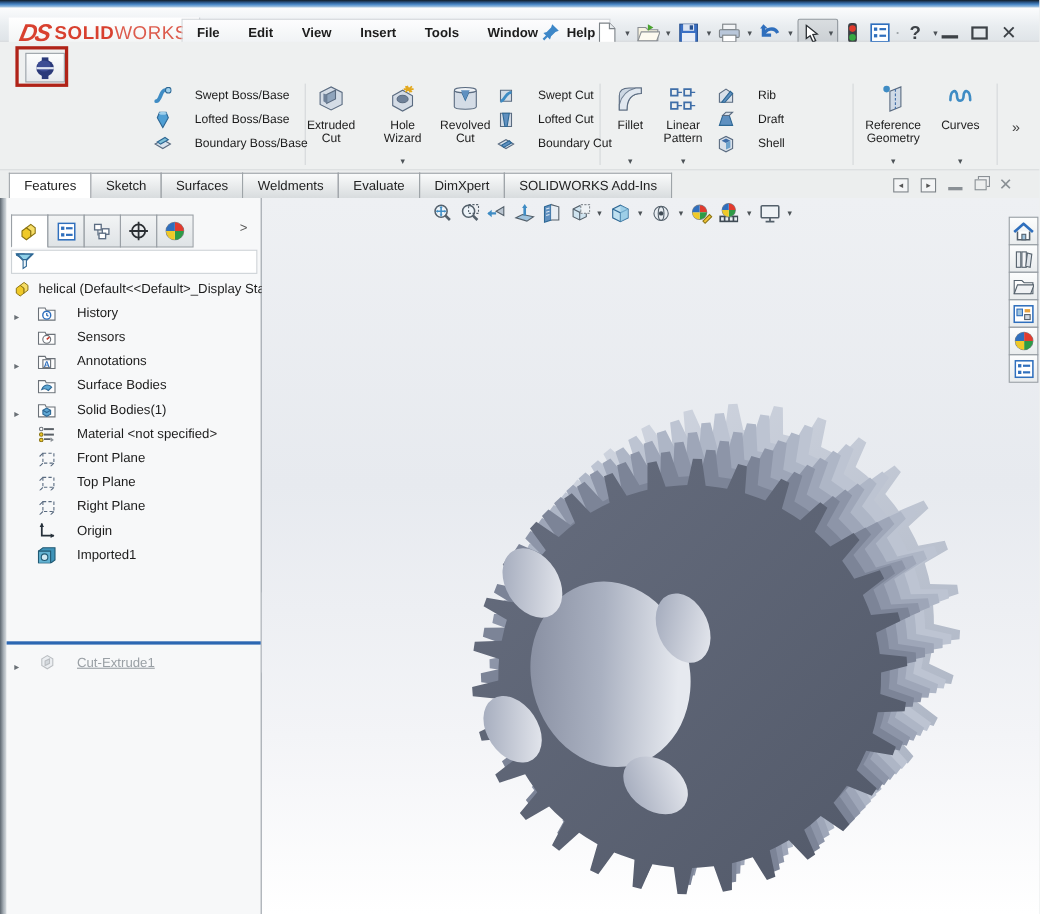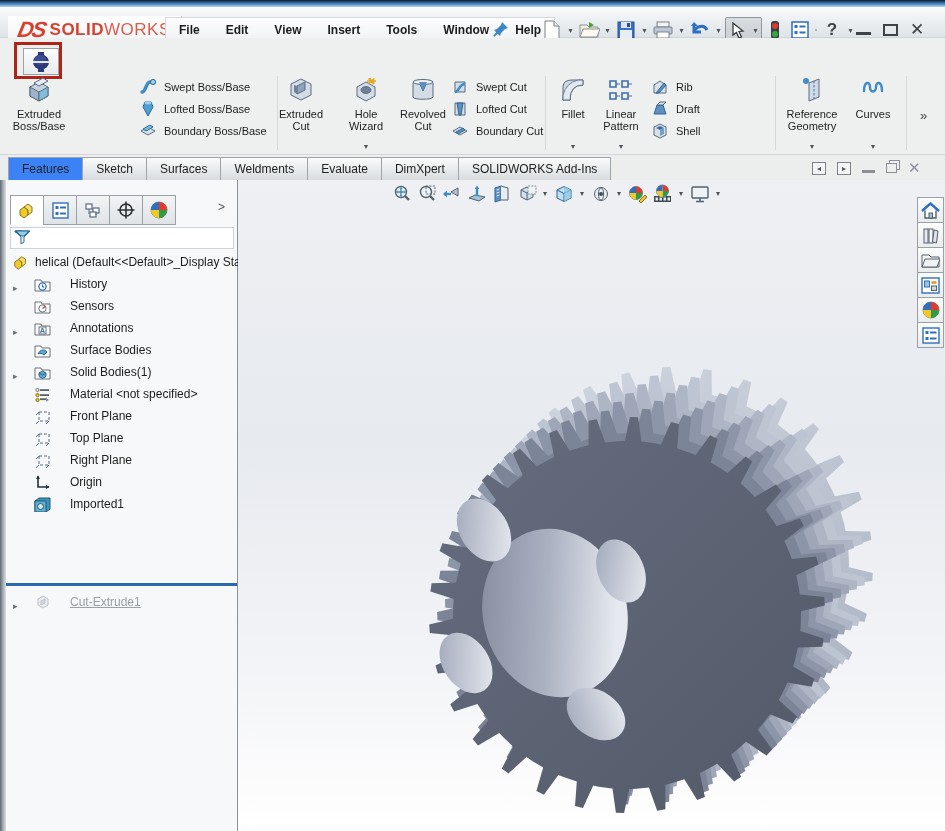--- a/index.html
+++ b/index.html
@@ -39,29 +39,29 @@
   #ribbon { left:0; top:38px; width:945px; height:117px; background:#eef0f0; border-bottom:1px solid #d2d6d8; }
   #hl-box { left:14px; top:4px; width:48px; height:37px; border:3px solid #b02318; }
   #hl-btn { left:6px; top:3px; width:36px; height:27px; border:1px solid #9aa1a7;
     background:linear-gradient(180deg,#fcfdfd,#e8ebee); display:flex; align-items:center; justify-content:center; }
   .rgroup-sep { top:38px; width:1px; height:74px; background:#d4d8da; }
   .bigbtn { position:absolute; top:36px; width:58px; height:78px; display:flex; flex-direction:column; align-items:center; text-align:center; }
   .bigbtn .bic { height:32px; display:flex; align-items:center; }
   .bigbtn .blbl { font-size:11px; line-height:12px; margin-top:2px; color:#222; }
   .bigbtn .bcv { margin-top:auto; }
   .smallcol { position:absolute; top:40px; display:flex; flex-direction:column; gap:5px; }
-  .smallbtn { display:flex; align-items:center; gap:8px; height:17px; font-size:11px; white-space:nowrap; }
+  .smallbtn { display:flex; align-items:center; gap:21px; height:17px; font-size:11px; white-space:nowrap; }
   #rib-overflow { left:920px; top:70px; font-size:13px; color:#444; }
 
   
   #tabbar { left:0; top:155px; width:945px; height:25px; background:#eceeee; }
   #tabs { position:absolute; left:8px; bottom:0; display:flex; }
   .tab { padding:4px 13px 4px; border:1px solid #9ea4a8; border-bottom:none; margin-right:-1px;
     background:linear-gradient(180deg,#fafbfb,#d8dcde); font-size:12px; color:#222; }
-  .tab.active { background:#3b82f6; position:relative; z-index:2; }
+  .tab.active { background:#ffffff; position:relative; z-index:2; }
   #docbtns { position:absolute; left:812px; top:4px; display:flex; align-items:center; gap:11px; }
   .dbox { width:14px; height:13px; border:1px solid #7c8287; display:flex; align-items:center; justify-content:center; font-size:8px; color:#555; background:#f4f5f6; }
   .dmin { width:13px; height:3px; background:#8a9095; margin-top:7px; }
   .drest { width:11px; height:10px; border:1px solid #8a9095; box-shadow:3px -3px 0 -1px #f0f1f2, 3px -3px 0 0 #8a9095; }
   .dx { color:#8a9095; font-size:15px; }
 
   
   #main { left:0; top:180px; width:945px; height:651px; }
   #lborder { left:0; top:0; width:6px; height:651px; background:linear-gradient(90deg,#5e6871,#aab2b9 55%,#dadfe2); }
   #panel { left:6px; top:0; width:232px; height:651px; background:#f7f8f9; border-right:1px solid #8a9199; }
@@ -217,31 +217,20 @@
             <rect x="1" y="9" width="16" height="2" fill="#dfe5f2"></rect>
           </svg>
       </div>
     </div>
 
     <div class="rgroup-sep abs" style="left:277px"></div>
     <div class="rgroup-sep abs" style="left:545px"></div>
     <div class="rgroup-sep abs" style="left:775px"></div>
     <div class="rgroup-sep abs" style="left:906px"></div>
 
-    <div class="bigbtn" style="left:10px">
-      <span class="bic">
-          <svg width="30" height="30" viewBox="0 0 30 30">
-            <path d="M6 12 L15 7 L24 12 L24 21 L15 26 L6 21 Z" fill="#c7d2e0" stroke="#5a6b80"></path>
-            <path d="M6 12 L15 17 L15 26 L6 21 Z" fill="#9fb2cc" stroke="#5a6b80"></path>
-            <path d="M15 17 L24 12 L24 21 L15 26 Z" fill="#7fc0d8" stroke="#5a6b80"></path>
-            <path d="M10 8 L19 3 L24 6 L15 11 Z" fill="#e4ebf3" stroke="#5a6b80"></path>
-          </svg>
-        </span>
-      <span class="blbl">Extruded Boss/Base</span>
-    </div>
     <div class="smallcol" style="left:140px">
       <span class="smallbtn">
         <svg width="16" height="16" viewBox="0 0 16 16">
             <path d="M2 13 C6 13 6 3 10 3 L14 3" fill="none" stroke="#3f8cc4" stroke-width="3.4" stroke-linecap="round"></path>
             <circle cx="13" cy="3" r="2.6" fill="#9fd0ec" stroke="#2d6794"></circle>
           </svg>
         <span>Swept Boss/Base</span>
       </span>
       <span class="smallbtn">
         <svg width="16" height="16" viewBox="0 0 16 16">

